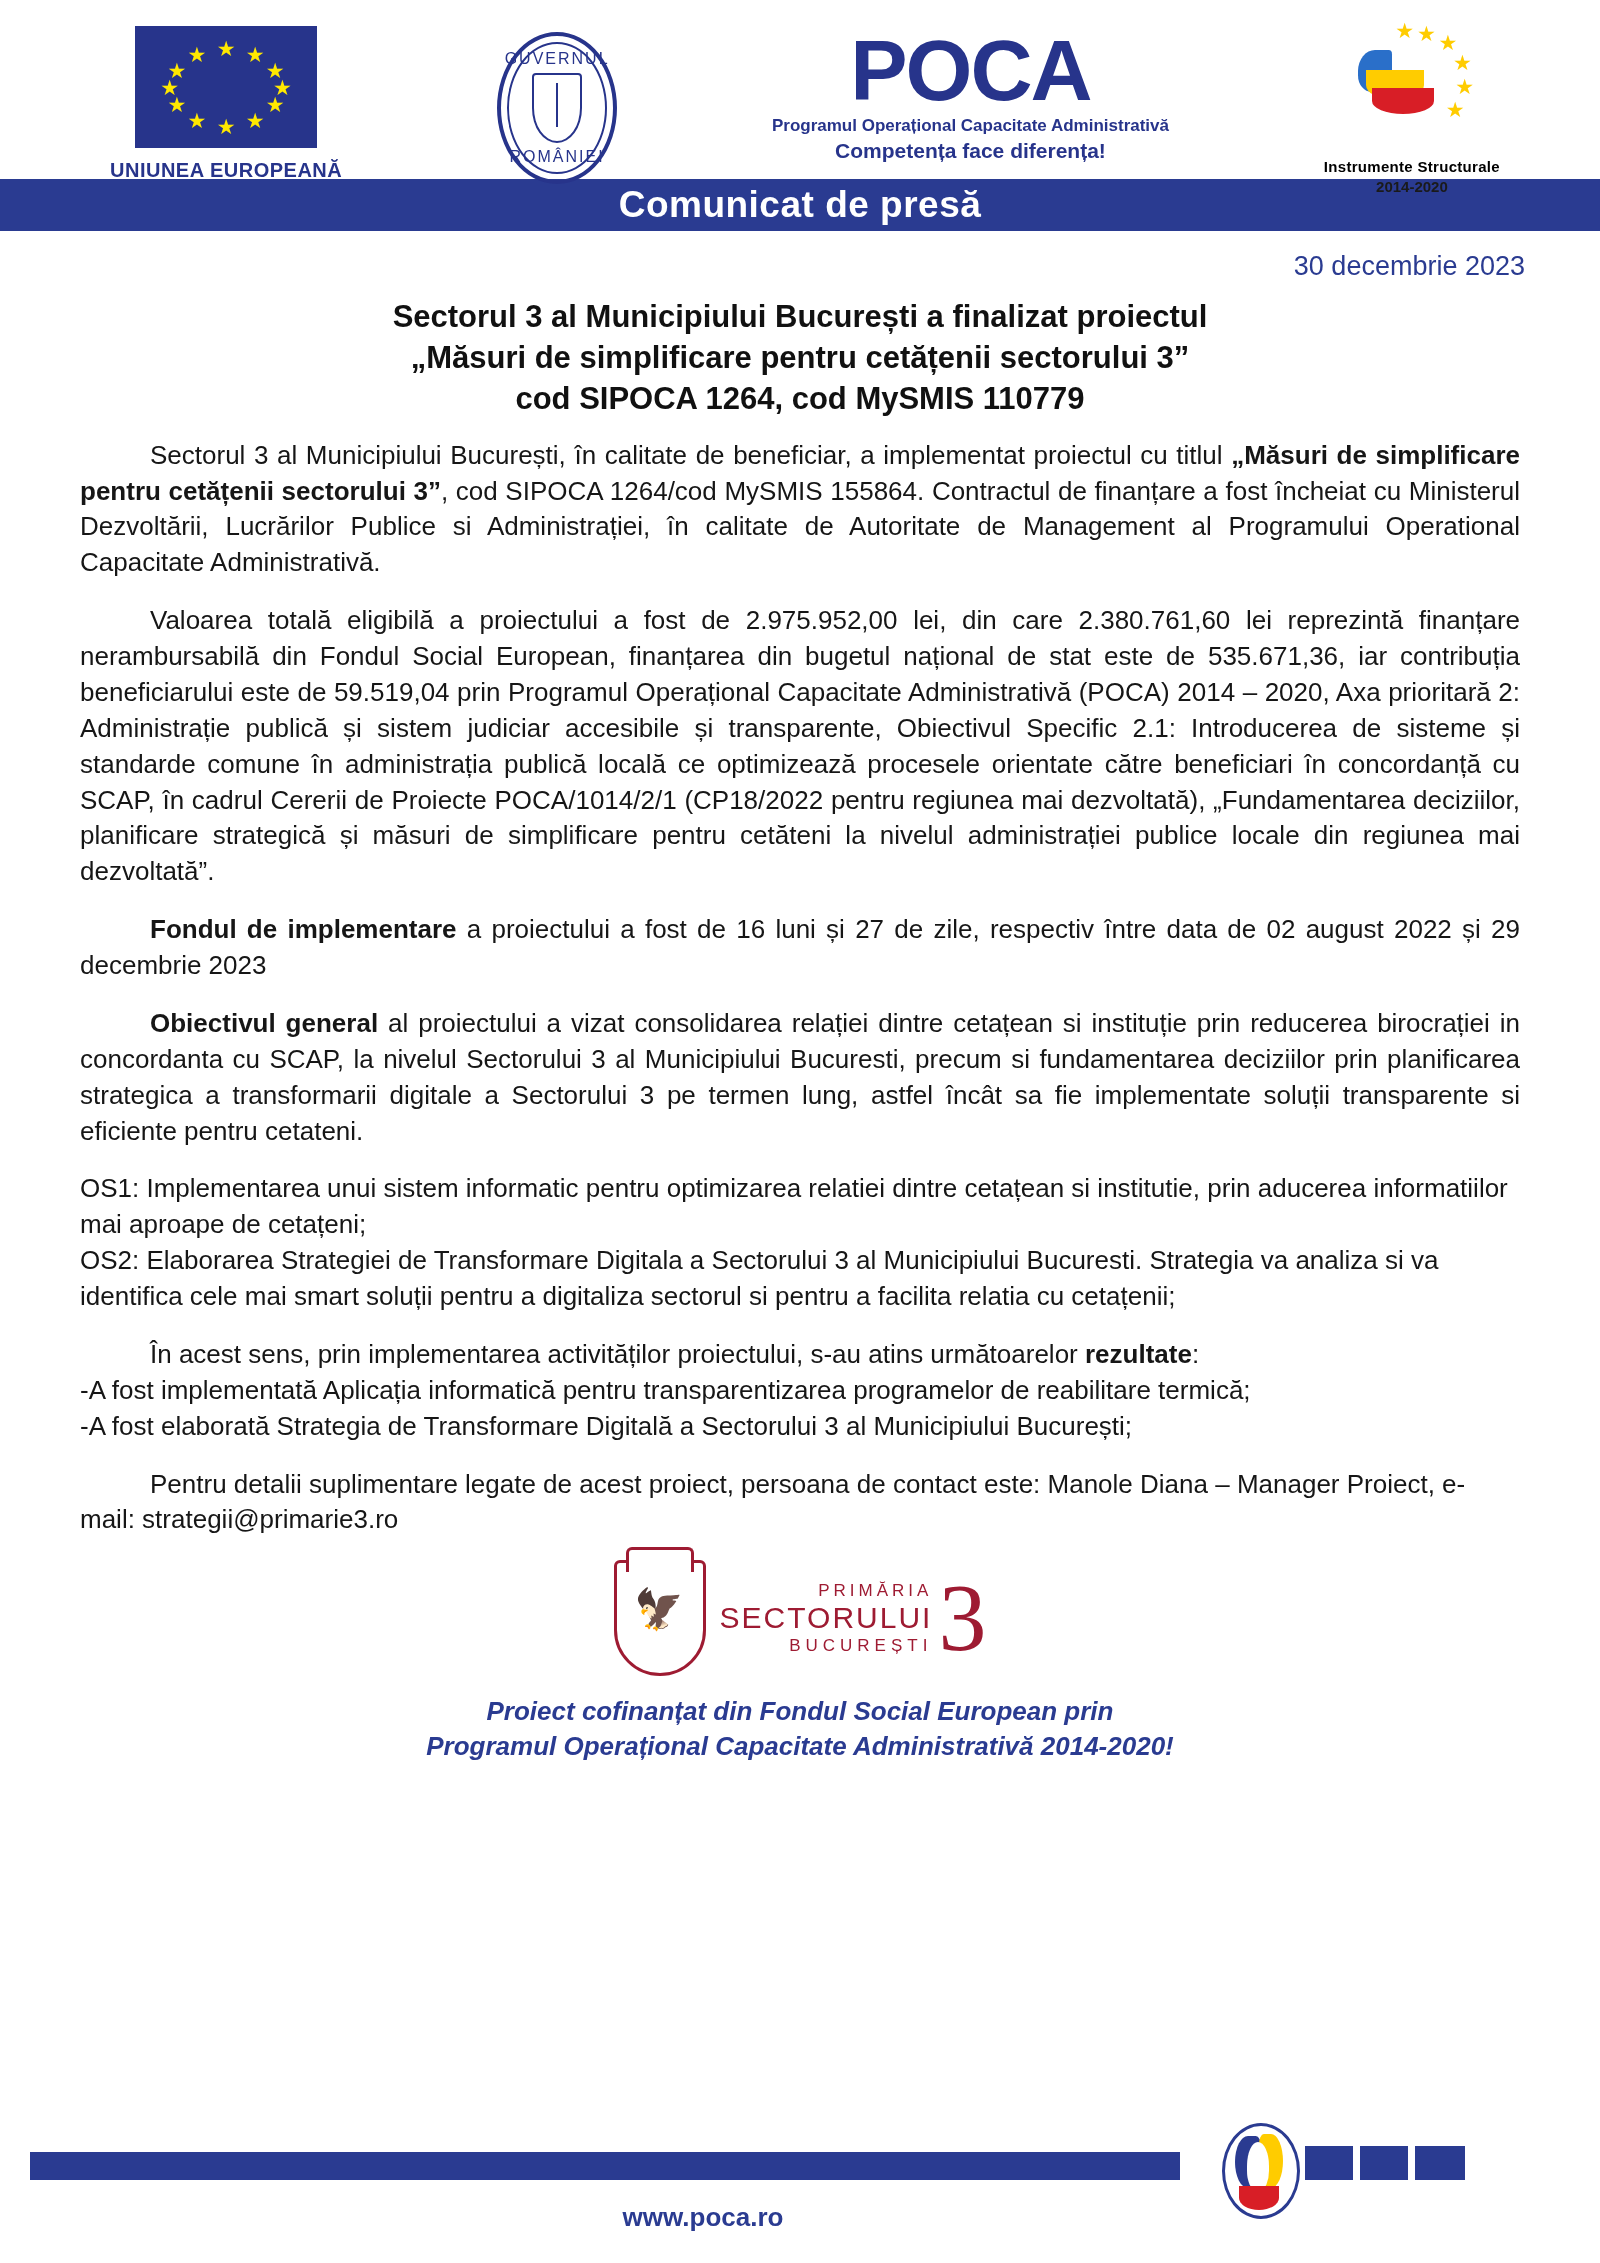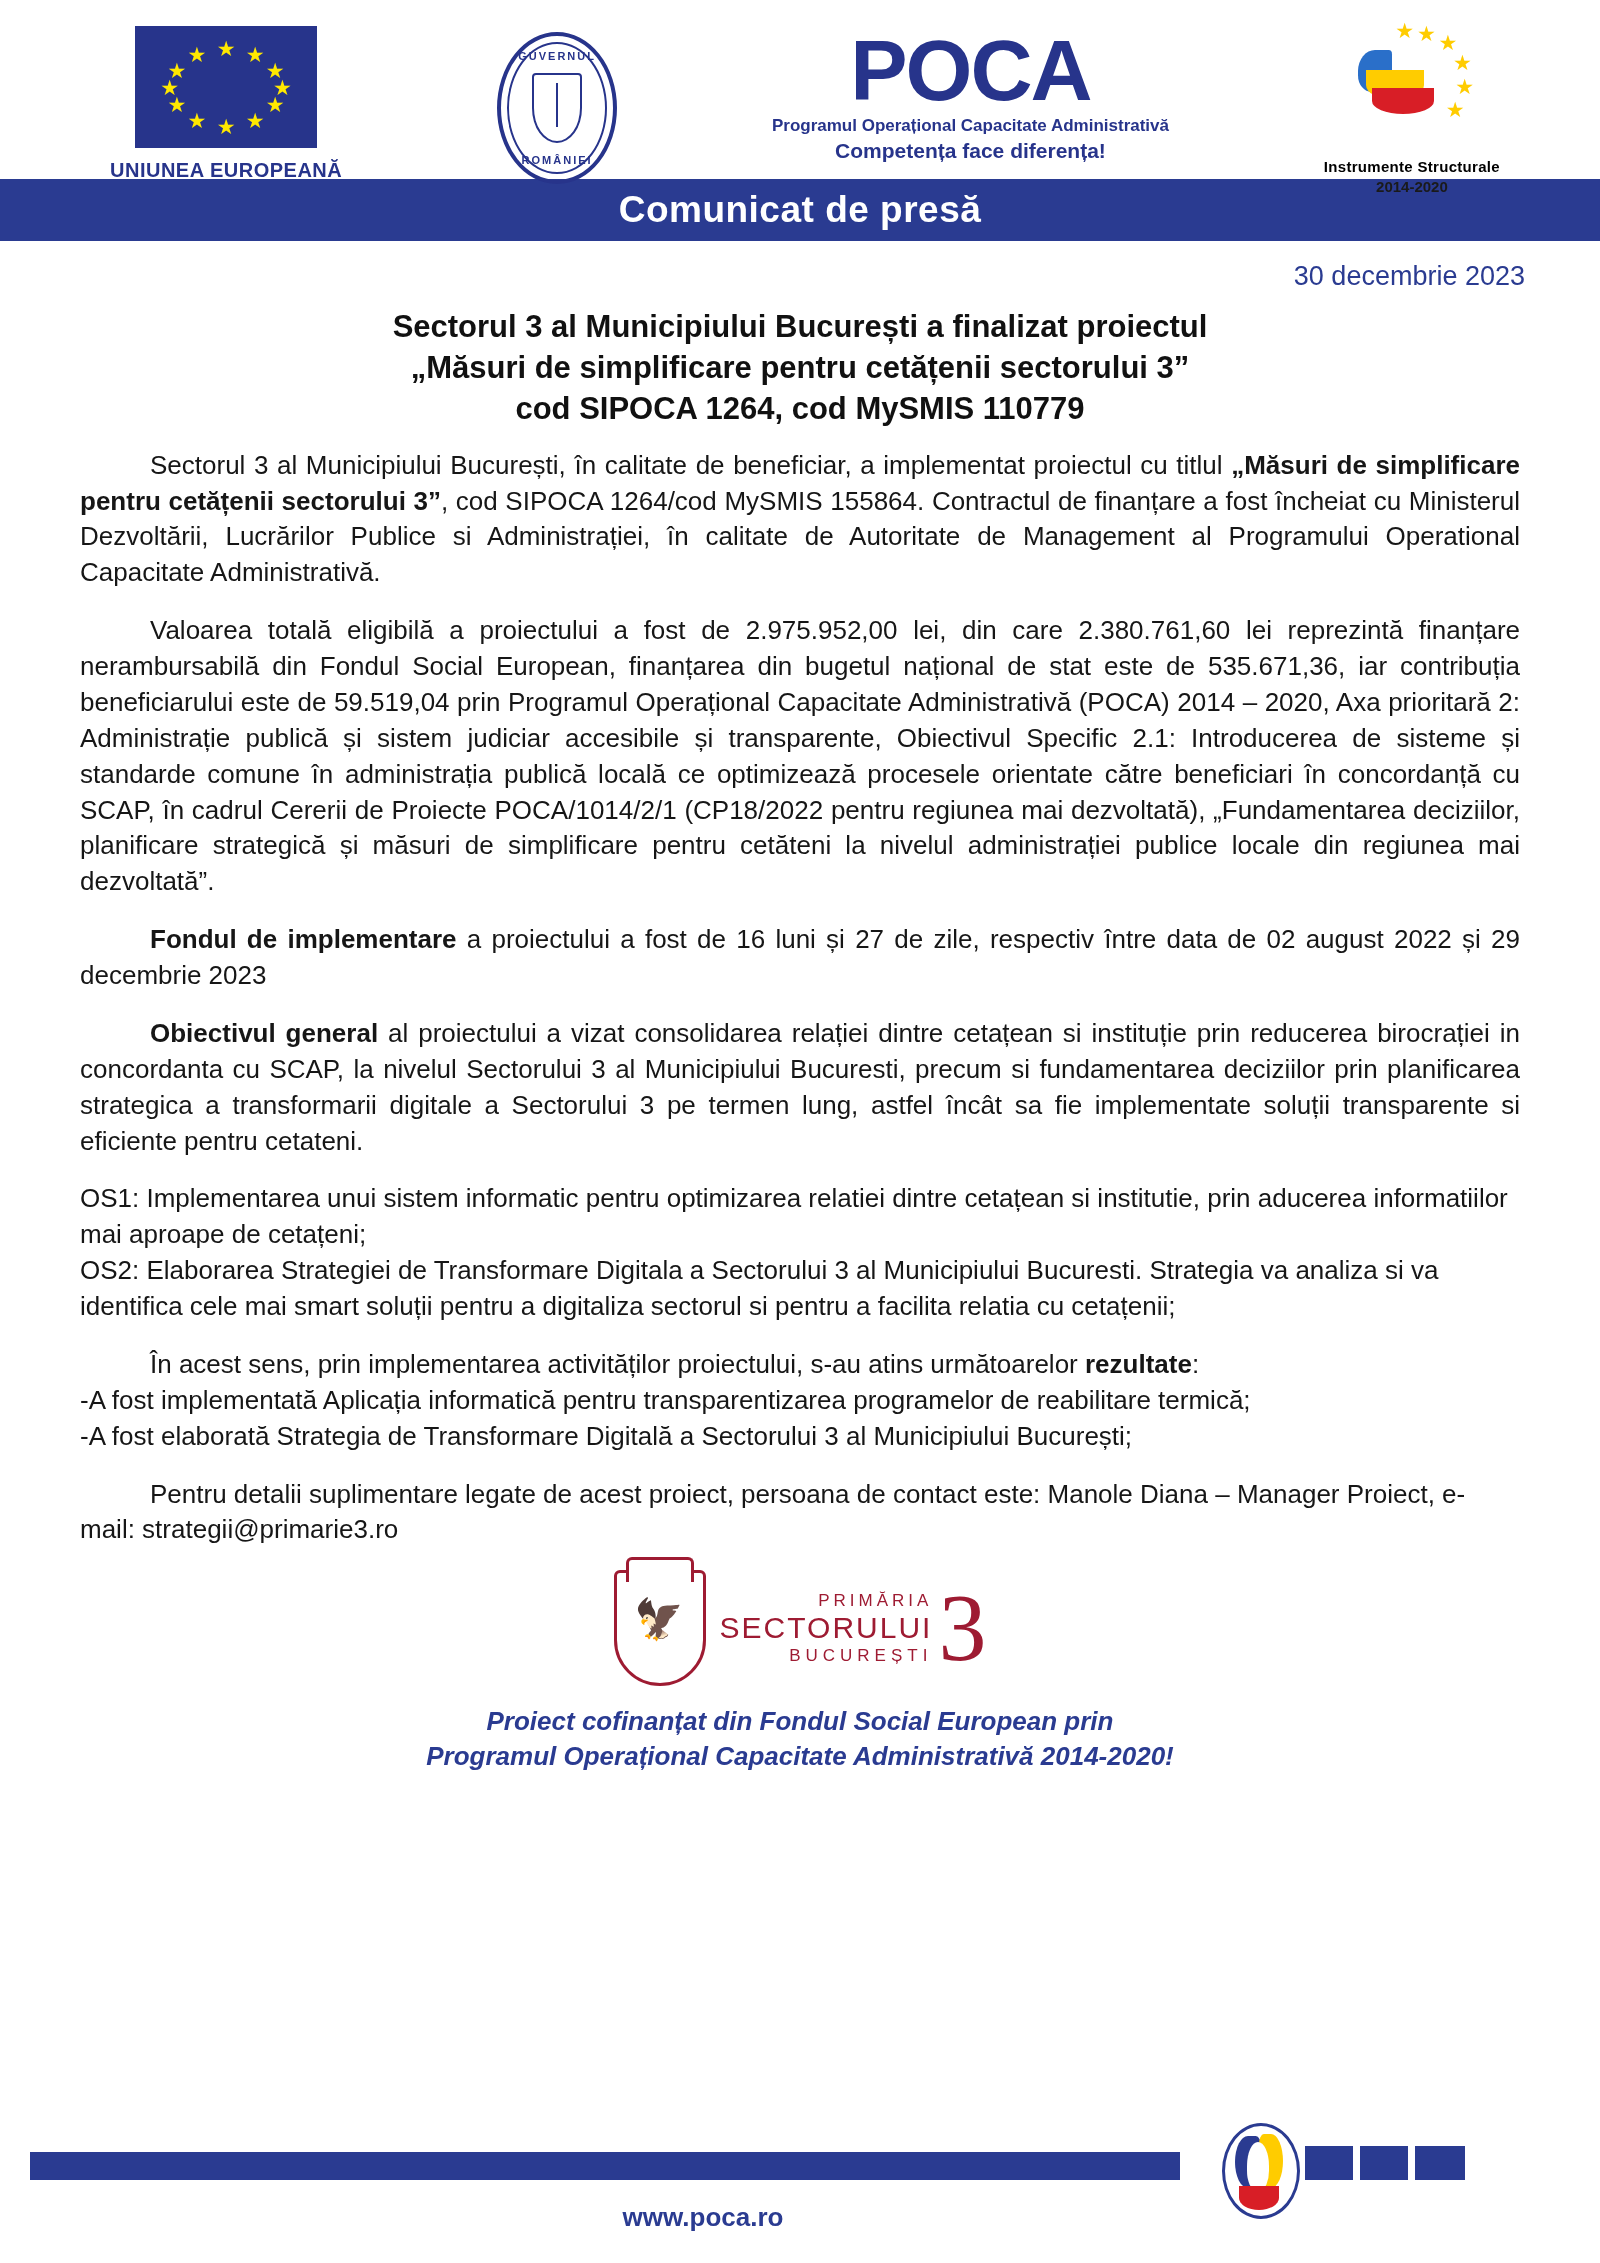--- a/index.html
+++ b/index.html
@@ -89,24 +89,24 @@
     top: 8px;
     width: 2px;
     height: 44px;
     background: #27348b;
     transform: translateX(-50%);
   }
   .gov-word {
     position: absolute;
     left: 50%;
     transform: translateX(-50%);
-    font-size: 11px;
+    font-size: 16px;
     letter-spacing: 2px;
     color: #27348b;
-    font-weight: 700;
+    font-weight: 400;
     z-index: 3;
   }
   .gov-word.top { top: 14px; }
   .gov-word.bot { bottom: 14px; }
 
   
   .poca-wrap {
     display: flex;
     flex-direction: column;
     align-items: center;
@@ -156,21 +156,21 @@
   .si-cap2 {
     margin-top: 3px;
     font-size: 15px;
     font-weight: 700;
     color: #1a1a1a;
   }
 
   
   .banner {
     background: #2a3b91;
-    height: 62px;
+    height: 52px;
     display: flex;
     align-items: center;
     justify-content: center;
     margin-top: 4px;
   }
   .banner-text {
     color: #ffffff;
     font-size: 37px;
     font-weight: 700;
     font-stretch: condensed;

